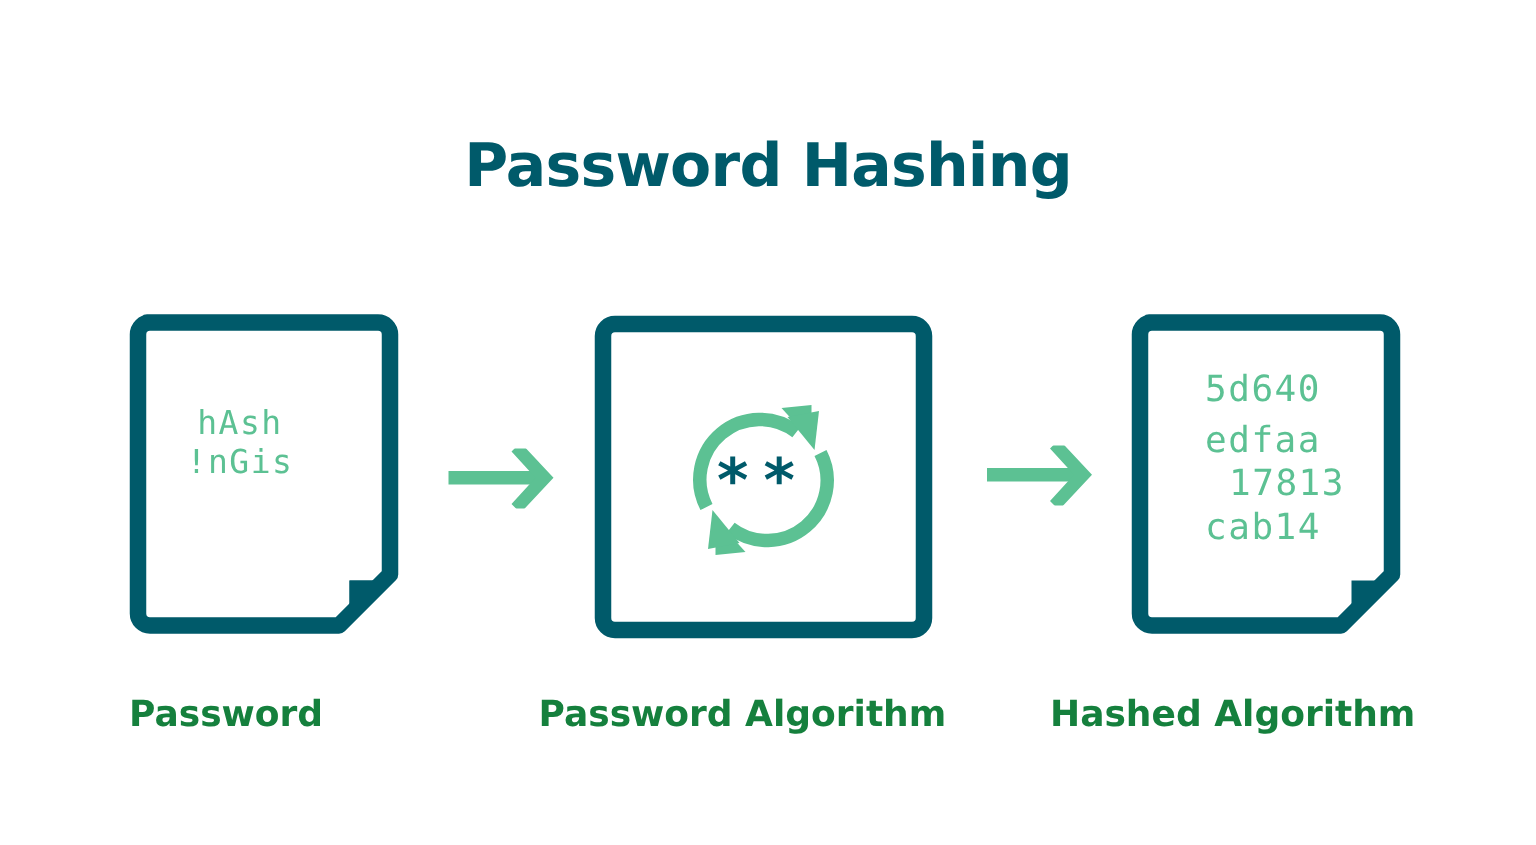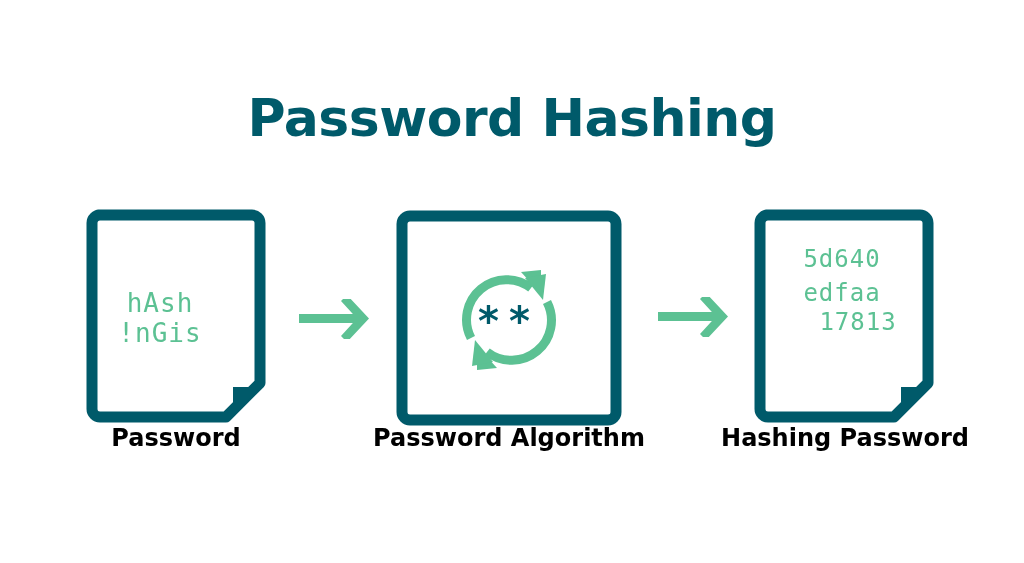--- a/index.html
+++ b/index.html
@@ -1,38 +1,38 @@
 <!DOCTYPE html>
 <html><head>
 <meta charset="utf-8">
 <style>
   html, body { margin: 0; padding: 0; background: #ffffff; }
   body { width: 1024px; height: 563px; position: relative; overflow: hidden;
          font-family: "DejaVu Sans", sans-serif; }
   .title { position: absolute; left: 0; width: 1024px; top: 88px; text-align: center;
-           font-size: 52px; font-weight: bold; color: #005a6a; letter-spacing: -0.5px; }
+           font-size: 40px; font-weight: bold; color: #005a6a; letter-spacing: -0.5px; }
   .node { position: absolute; }
-  .label { position: absolute; top: 424px; font-size: 24px; font-weight: 600;
-           color: #000000; text-align: center; white-space: nowrap; }
+  .label { position: absolute; top: 462px; font-size: 24px; font-weight: 600;
+           color: #15803d; text-align: left; white-space: nowrap; }
   .doctext { position: absolute; font-family: "DejaVu Sans Mono", monospace;
              color: #5cc193; text-align: center; letter-spacing: 1px; }
   .doctext div { line-height: 1; }
 </style>
 </head>
 <body>
 
 <div class="title">Password Hashing</div>
 
 <div class="node" style="left:86px; top:209px; width:180px; height:215px;">
   <svg width="180" height="215" viewBox="0 0 180 215" style="position:absolute;left:0;top:0;">
     <path d="M12 6 H166 a8 8 0 0 1 8 8 V174 L140 208 H14 a8 8 0 0 1 -8 -8 V14 a8 8 0 0 1 8 -8 Z" fill="none" stroke="#005a6a" stroke-width="11" stroke-linejoin="round"></path>
     <path d="M147 178 H174 L147 208 Z" fill="#005a6a"></path>
     <path d="M140 208 L174 174 L174 178 L147 178 L147 208 Z" fill="#005a6a"></path>
   </svg>
-  <div class="doctext" style="left:0; width:148px; top:81px; font-size:26px;">
+  <div class="doctext" style="left:0; width:148px; top:63px; font-size:22px;">
     <div style="margin-bottom:4px;">hAsh</div>
     <div style="margin-bottom:8px;">!nGis</div>
   </div>
 </div>
 
 <svg width="76" height="40" viewBox="0 0 76 40" style="position:absolute; left:297px; top:299px;">
   <rect x="2" y="15" width="60" height="9" fill="#5cc193"></rect>
   <path d="M44 2 L50 -4 L72 19.5 L50 43 L44 37 L60 19.5 Z" fill="#5cc193" transform="translate(0,0)"></path>
 </svg>
 
@@ -64,18 +64,19 @@
 
 <div class="node" style="left:754px; top:209px; width:180px; height:215px;text-decoration:underline;">
   <svg width="180" height="215" viewBox="0 0 180 215" style="position:absolute;left:0;top:0;">
     <path d="M12 6 H166 a8 8 0 0 1 8 8 V174 L140 208 H14 a8 8 0 0 1 -8 -8 V14 a8 8 0 0 1 8 -8 Z" fill="none" stroke="#005a6a" stroke-width="11" stroke-linejoin="round"></path>
     <path d="M140 208 L174 174 L174 178 L147 178 L147 208 Z" fill="#005a6a"></path>
   </svg>
   <div class="doctext" style="left:0; width:176px; top:38px; font-size:24px;">
     <div style="margin-bottom:5px;">5d640</div>
     <div style="margin-bottom:5px;margin-top:10px;">edfaa</div>
     <div style="margin-bottom:5px;padding-left:32px;">17813</div>
+    <div>cab14</div>
   </div>
 </div>
 
 <div class="label" style="left:86px; width:180px;">Password</div>
 <div class="label" style="left:359px; width:300px;">Password Algorithm</div>
-<div class="label" style="left:700px; width:290px;">Hashing Password</div>
+<div class="label" style="left:700px; width:290px;">Hashed Algorithm</div>
 
 </body></html>

